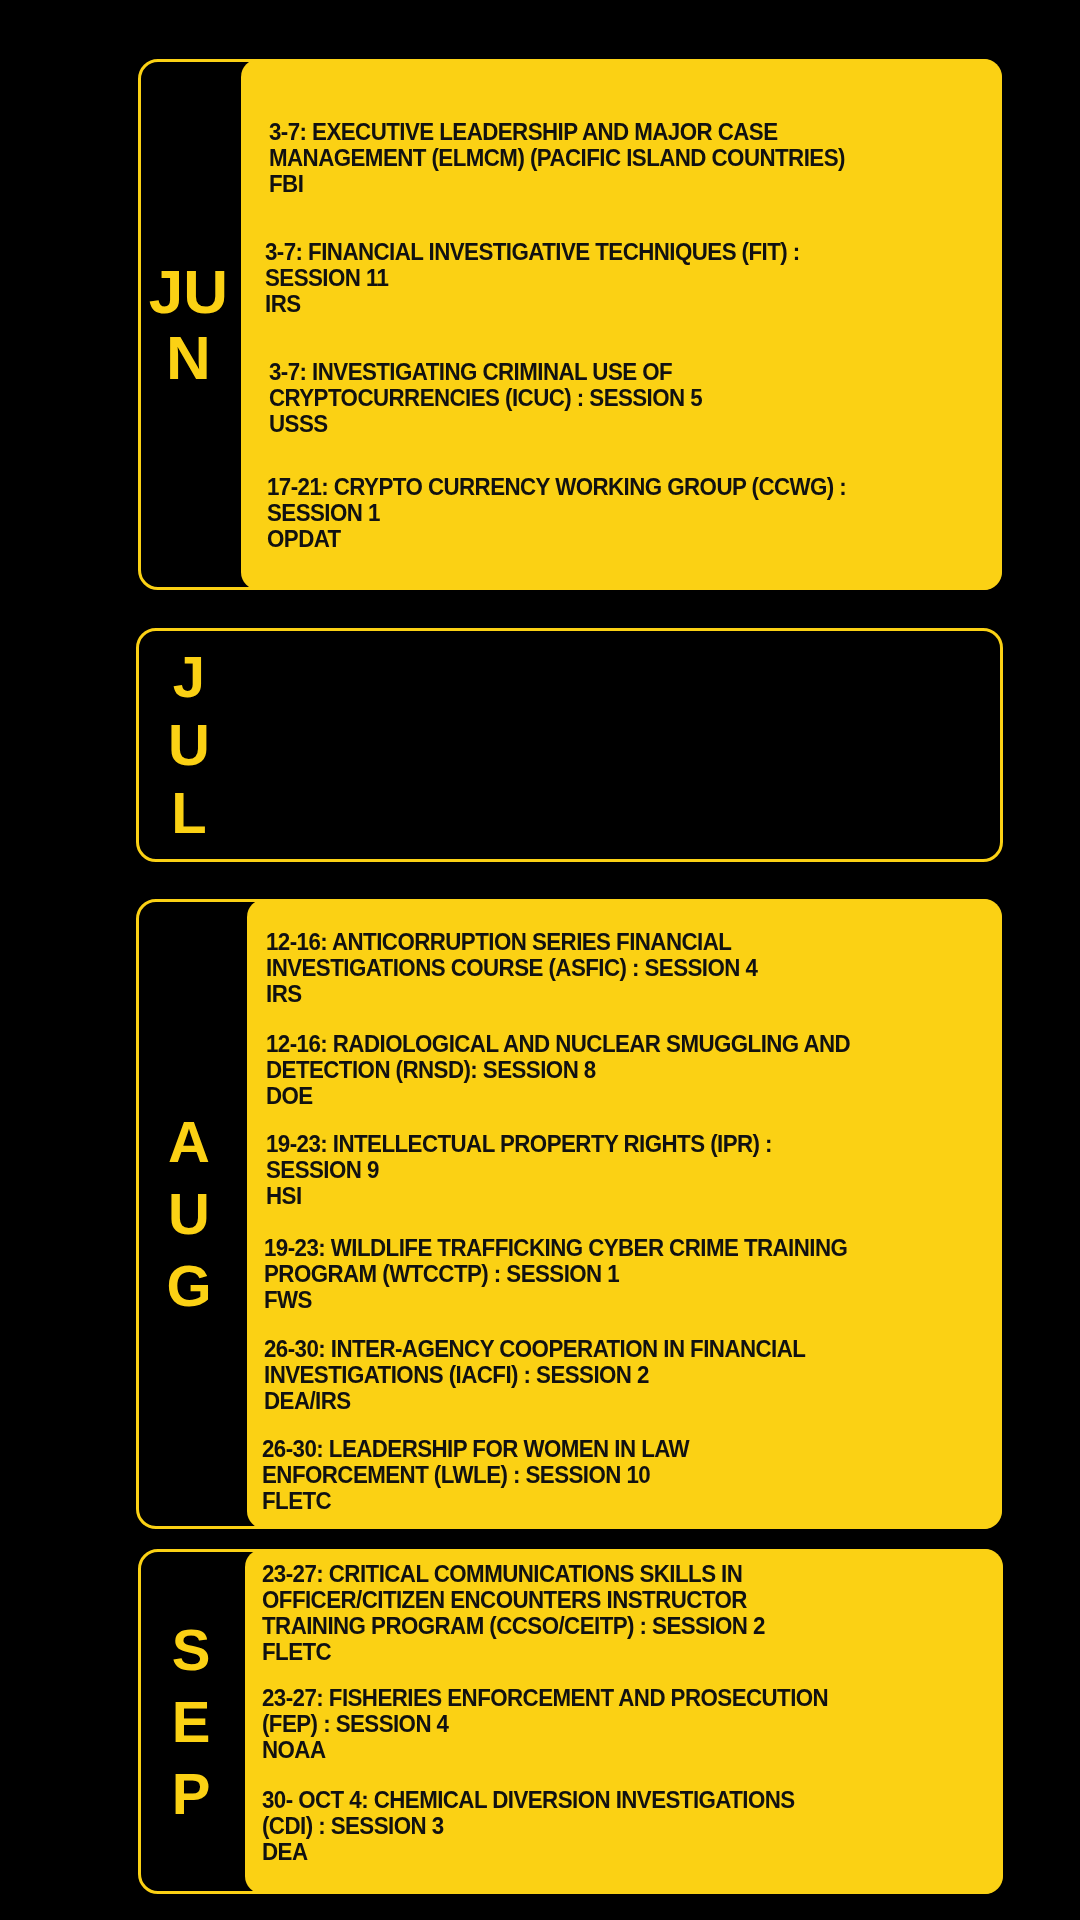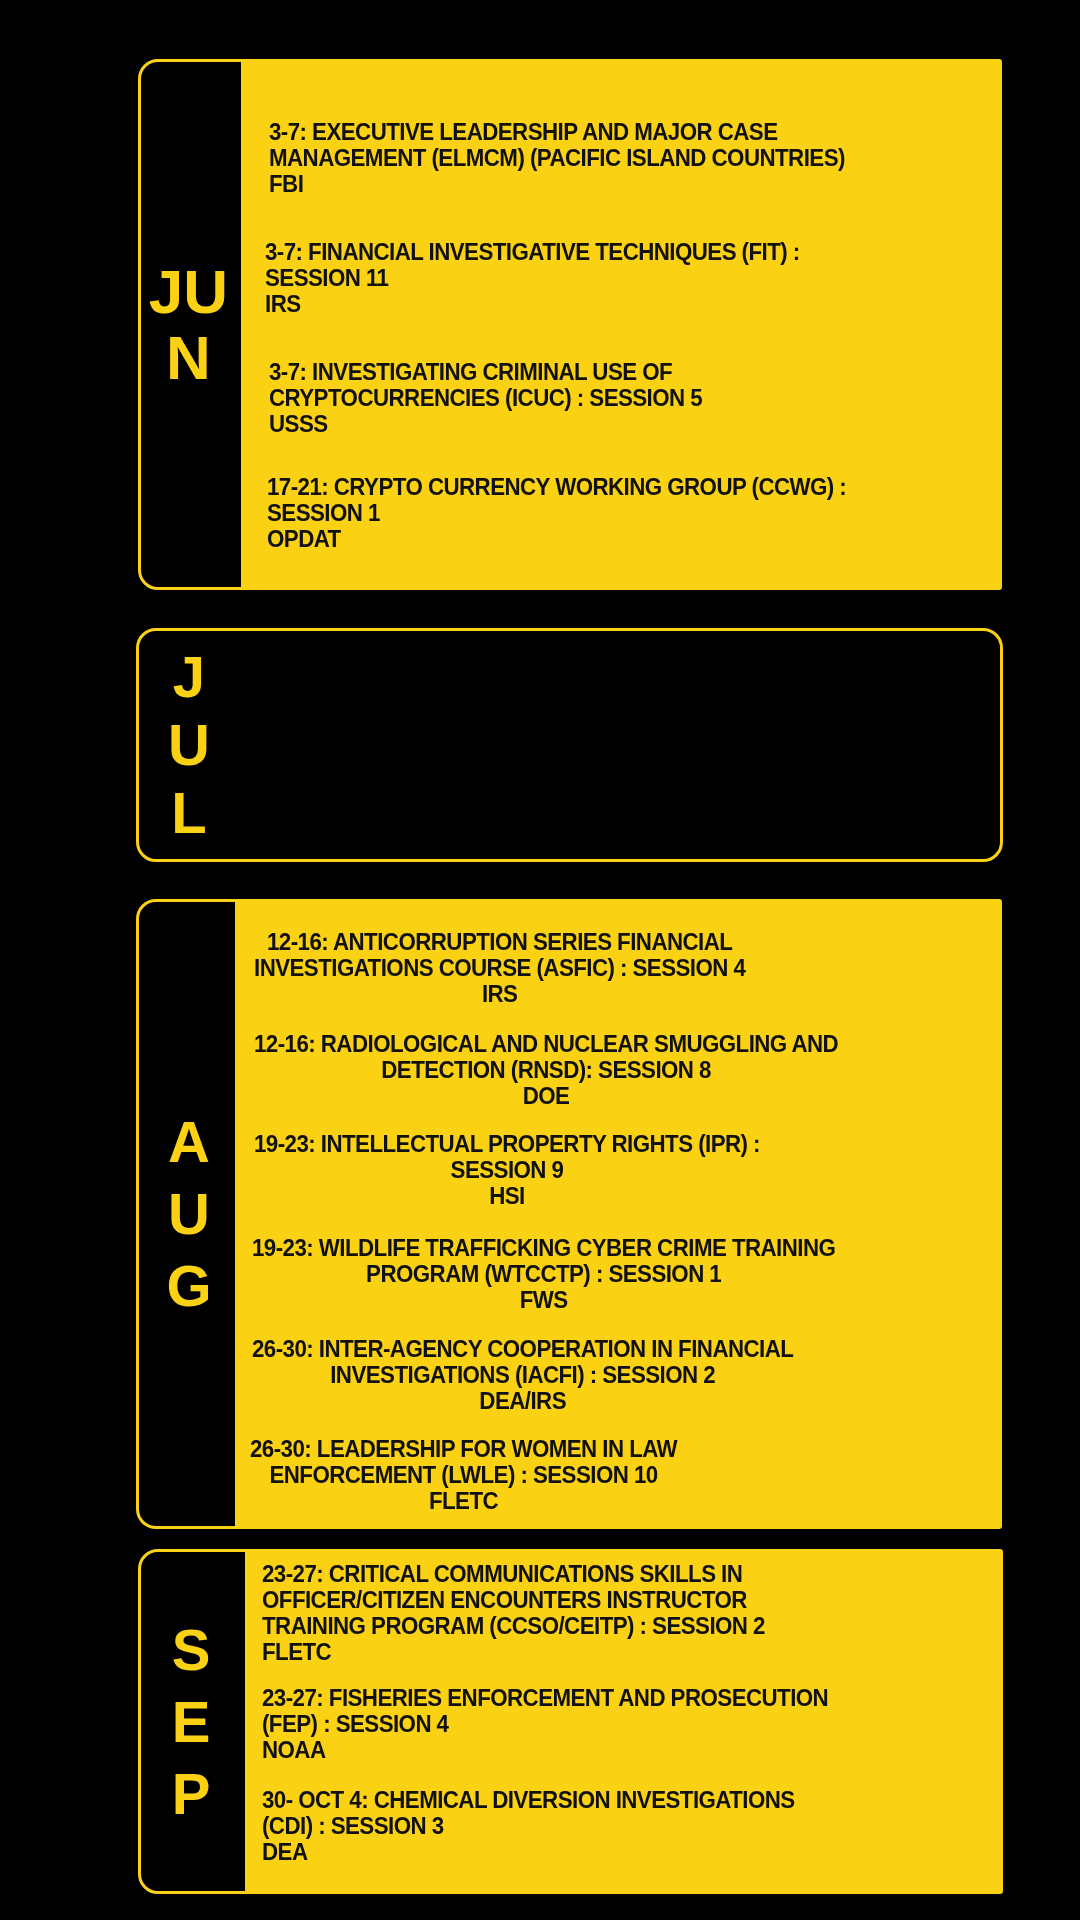--- a/index.html
+++ b/index.html
@@ -1,20 +1,20 @@
 <!DOCTYPE html>
 <html><head>
 <meta charset="utf-8">
 <style>
   html, body { margin:0; padding:0; }
   body { width:1080px; height:1920px; background:#000; position:relative; overflow:hidden;
          font-family:"Liberation Sans", sans-serif; }
   .month { position:absolute; box-sizing:border-box; border:3px solid #fbd114; border-radius:20px; background:#000; }
   .month .panel { position:absolute; top:-3px; right:-3px; bottom:-3px; background:#fbd114;
-                  border-radius:3px; box-sizing:border-box;padding-left:24px; }
+                  border-radius:18px; box-sizing:border-box;padding-left:24px; }
   .month .label { position:absolute; left:0; top:0; bottom:0; display:flex; flex-direction:column;
                   align-items:center; justify-content:center; color:#fbd114; font-weight:bold;
                   font-family:"Liberation Sans", sans-serif; }
   .month .label span { display:block; text-align:center; line-height:1; }
   .entry { position:absolute; color:#111; font-weight:bold; font-size:24px; line-height:26px;
            letter-spacing:-0.6px; transform:scaleX(0.93); transform-origin:left top; }
   .entry div { white-space:nowrap; }
 </style>
 </head>
 <body>
@@ -55,21 +55,21 @@
     <span style="margin-top:10px;">L</span>
   </div>
 </div>
 
 <div class="month" style="left:136px; top:899px; width:866px; height:630px;">
   <div class="label" style="width:100px; font-size:58px;">
     <span>A</span>
     <span style="margin-top:14px;">U</span>
     <span style="margin-top:14px;">G</span>
   </div>
-  <div class="panel" style="left:96px;text-align:center;">
+  <div class="panel" style="left:108px;">
     <div class="entry" style="left:19px; top:30px;">
       <div>12-16: ANTICORRUPTION SERIES FINANCIAL</div>
       <div>INVESTIGATIONS COURSE (ASFIC) : SESSION 4</div>
       <div>IRS</div>
     </div>
     <div class="entry" style="left:19px; top:132px;">
       <div>12-16: RADIOLOGICAL AND NUCLEAR SMUGGLING AND</div>
       <div>DETECTION (RNSD): SESSION 8</div>
       <div>DOE</div>
     </div>

